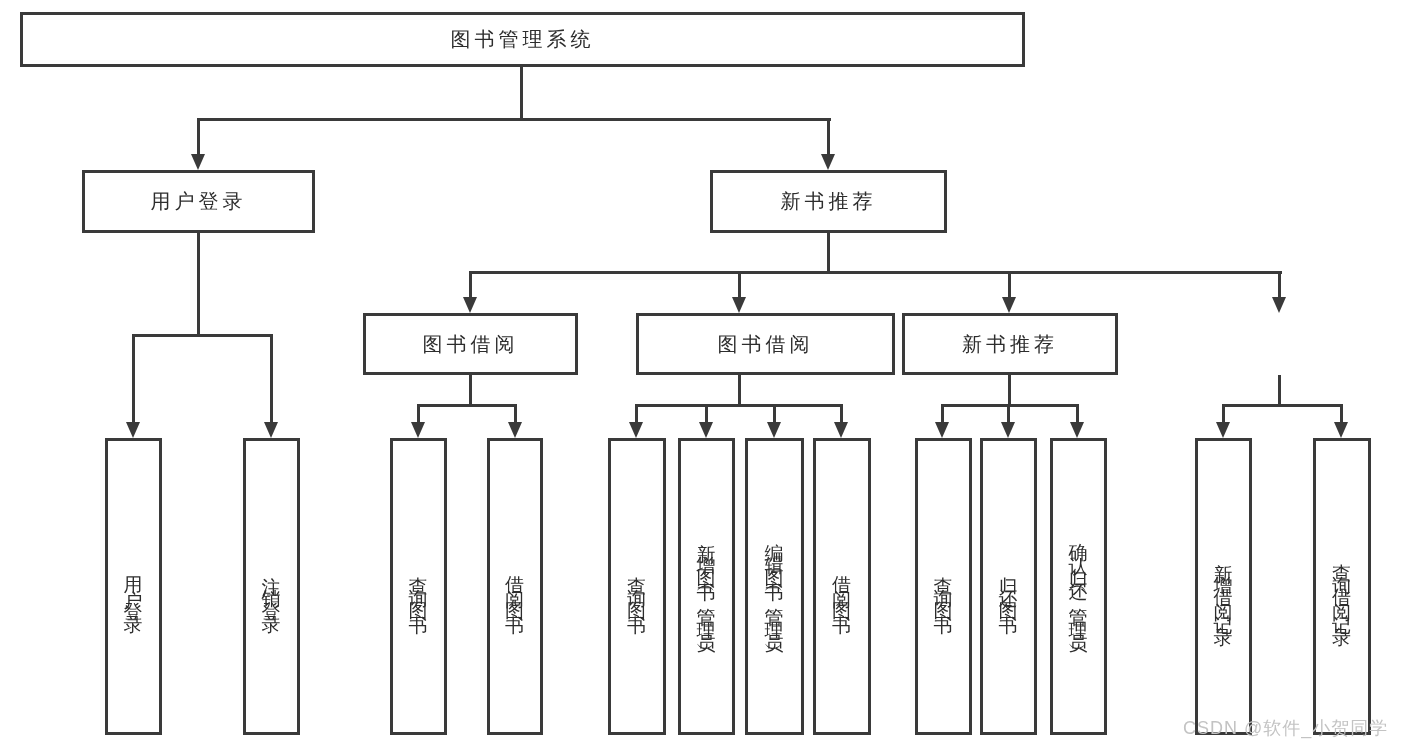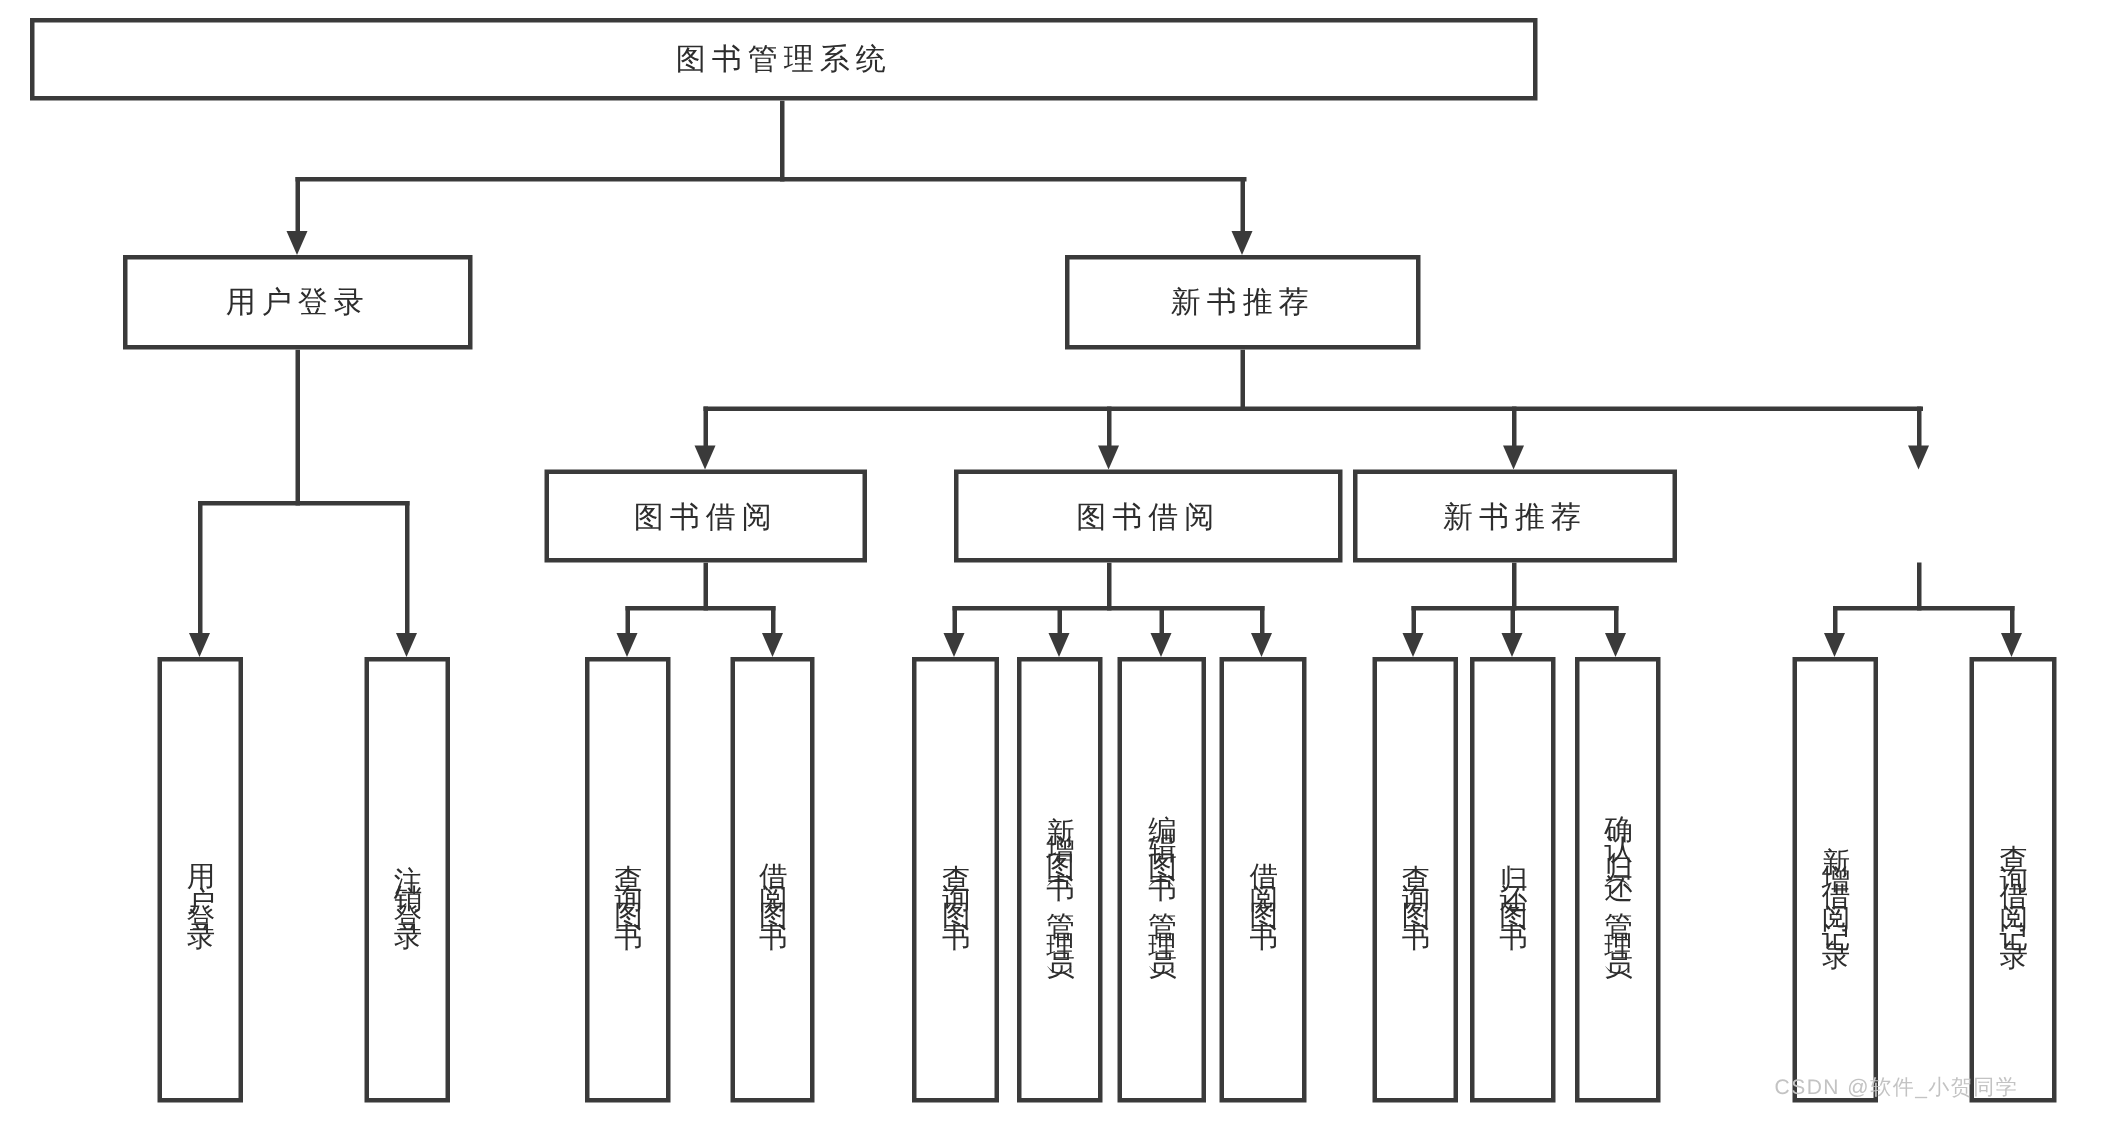--- a/index.html
+++ b/index.html
@@ -19,21 +19,21 @@
   .vline,.hline{position:absolute;background:#3a3a3a;z-index:1;}
   .vline{width:3px;}
   .hline{height:3px;}
   .arrow{
     position:absolute;width:0;height:0;z-index:1;
     border-left:7px solid transparent;border-right:7px solid transparent;
     border-top:16px solid #3a3a3a;
   }
   .watermark{
     position:absolute;left:1183px;top:716px;z-index:5;
-    font-size:14px;letter-spacing:1px;color:#c3c3c3;white-space:nowrap;text-align:right;
+    font-size:18px;letter-spacing:1px;color:#c3c3c3;white-space:nowrap;text-align:right;
   }
 
   
   .n-root{left:20px;top:12px;width:1005px;height:55px;}
   .n-l2a{left:82px;top:170px;width:233px;height:63px;}
   .n-l2b{left:710px;top:170px;width:237px;height:63px;}
   .n-l3a{left:363px;top:313px;width:215px;height:62px;}
   .n-l3b{left:636px;top:313px;width:259px;height:62px;}
   .n-l3c{left:902px;top:313px;width:216px;height:62px;}
   .n-l3d{left:1173px;top:313px;width:215px;height:62px;}

